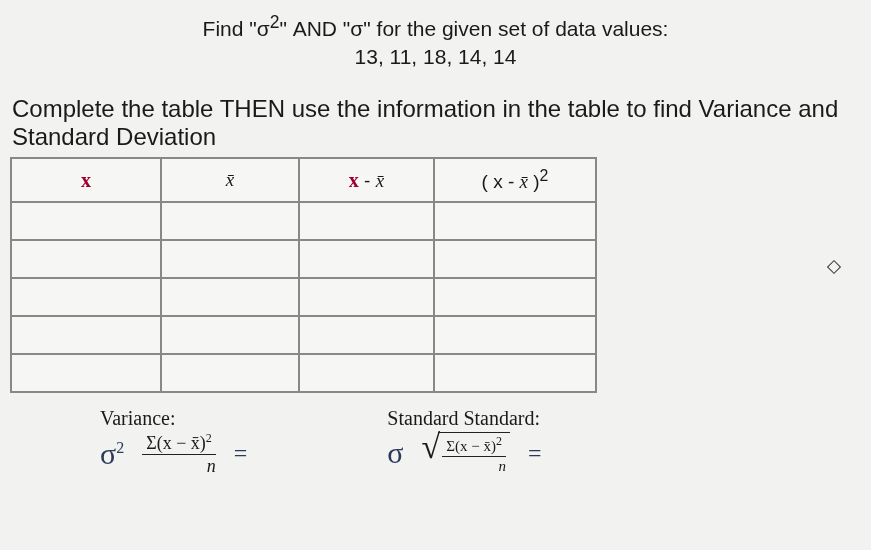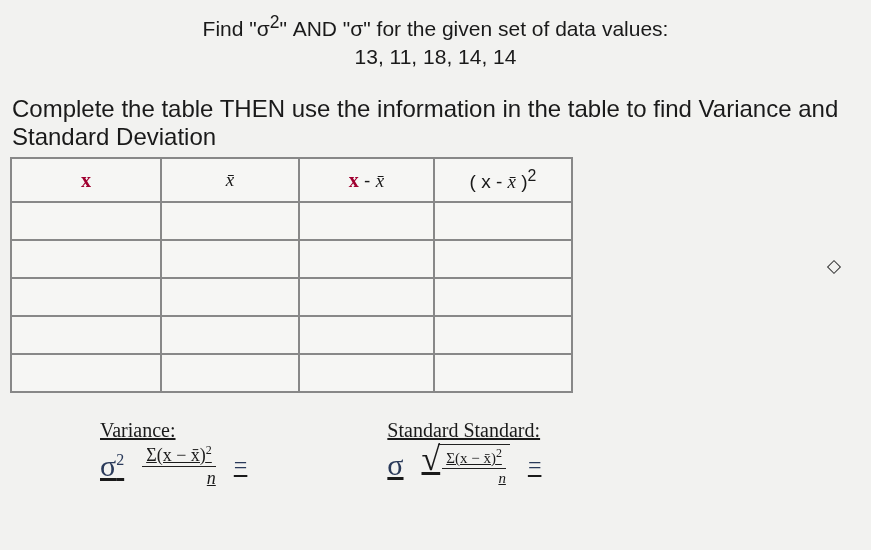--- a/index.html
+++ b/index.html
@@ -24,30 +24,29 @@
     td, th {
       border: 2px solid #888;
       height: 38px;
       text-align: center;
       font-weight: normal;
       font-size: 19px;
     }
     .col-x { width: 150px; }
     .col-xbar { width: 138px; }
     .col-diff { width: 135px; }
-    .col-sq { width: 138px; }
+    .col-sq { width: 162px; }
     .header-row td { height: 44px; }
     .bold-x { color: #a00030; font-weight: bold; font-family: serif; font-size: 20px;}
     .ital { font-family: 'Times New Roman', serif; font-style: italic; }
     .formula-row {
       display: flex;
-      margin-top: 26px;
+      margin-top: 14px;
       gap: 140px;
       padding-left: 90px;
-      text-decoration: underline;
     }
     .formula-block { position: relative; }
     .formula-label {
       font-family: 'Times New Roman', serif;
       font-size: 20px;
       margin-bottom: 2px;
     }
     .formula-line {
       display: flex;
       align-items: center;

